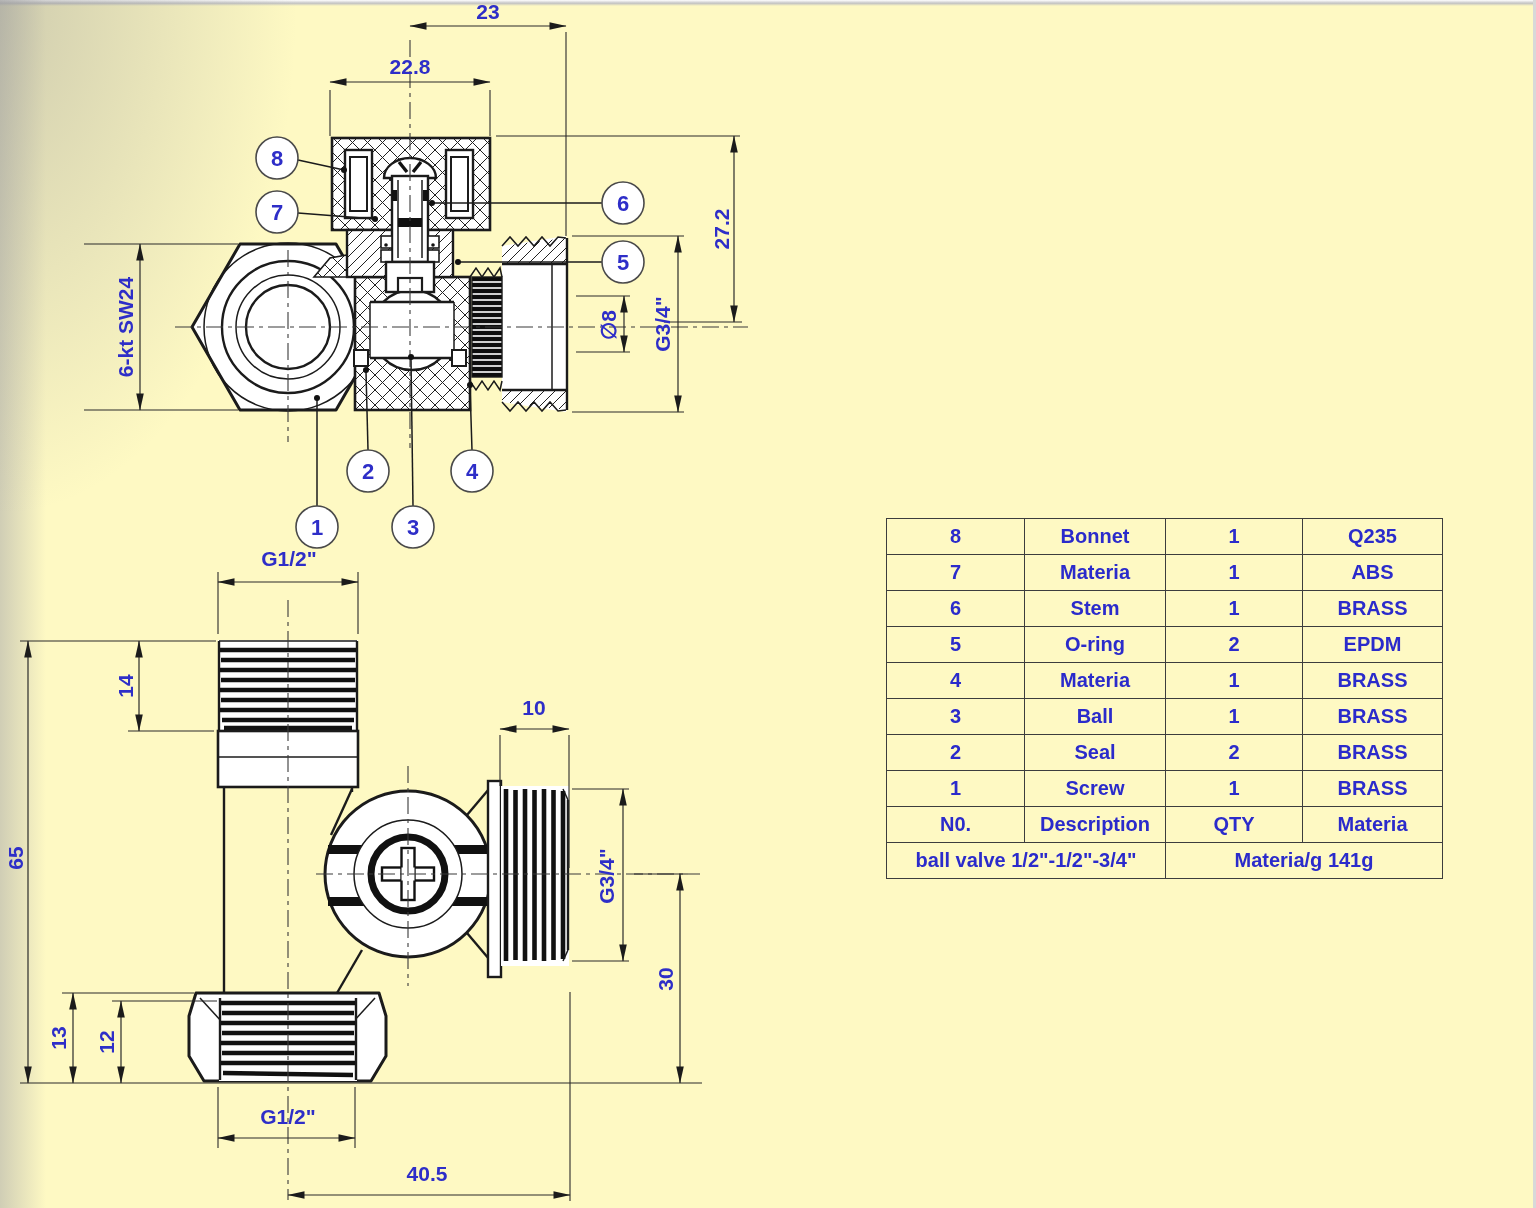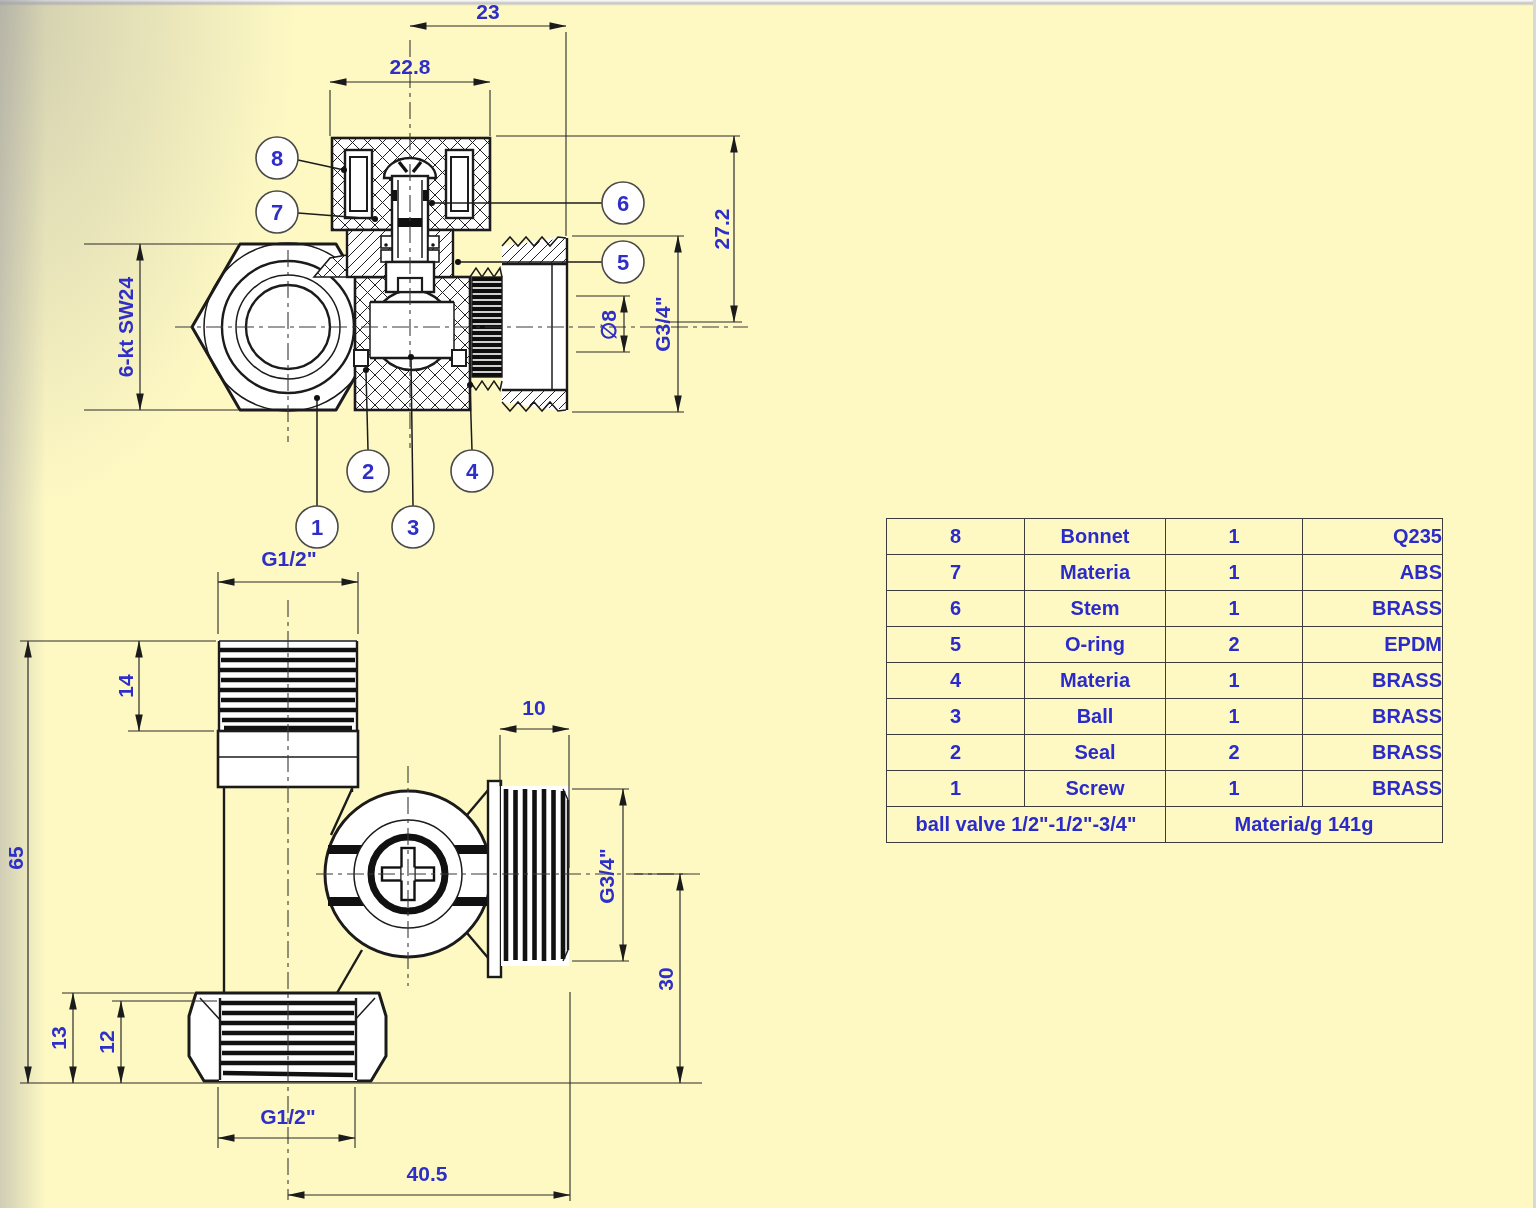--- a/index.html
+++ b/index.html
@@ -22,21 +22,21 @@
   .cl{stroke:#3a3a3a;stroke-width:1.1;fill:none;stroke-dasharray:17 5 4 5;}
   .wfill{fill:#ffffff;}
   .dimtext{fill:#2e2ec8;font-size:21px;font-family:"Liberation Sans",sans-serif;}
   .btext{fill:#2e2ec8;font-size:22px;font-family:"Liberation Sans",sans-serif;}
   .balloon{fill:#ffffff;stroke:#4a4a4a;stroke-width:1.6;}
   .dot{fill:#111;}
   
   #bom{position:absolute;left:886px;top:518px;border-collapse:collapse;table-layout:fixed;}
   #bom td{border:1.6px solid #3d3d3d;height:35px;padding:0;text-align:center;vertical-align:middle;
           color:#2b2bcb;font-size:20px;font-family:"Liberation Sans",sans-serif;white-space:nowrap;}
-  #bom .c1{width:137px;} #bom .c2{width:140px;} #bom .c3{width:136px;} #bom .c4{width:139px;text-align:right;}
+  #bom .c1{width:137px;} #bom .c2{width:140px;} #bom .c3{width:136px;} #bom .c4{width:139px;}
 </style>
 </head>
 <body>
 
 <div id="stage">
   <div id="edge-top"></div>
   <div id="edge-left"></div>
   <div id="edge-corner"></div>
   <div id="edge-right"></div>
 
@@ -409,18 +409,24 @@
       <td class="c3">2</td>
       <td class="c4">BRASS</td>
     </tr>
     <tr>
       <td class="c1">1</td>
       <td class="c2">Screw</td>
       <td class="c3">1</td>
       <td class="c4">BRASS</td>
     </tr>
     <tr>
+      <td class="c1">N0.</td>
+      <td class="c2">Description</td>
+      <td class="c3">QTY</td>
+      <td class="c4">Materia</td>
+    </tr>
+    <tr>
       <td colspan="2">ball valve 1/2"-1/2"-3/4"</td>
       <td colspan="2">Materia/g 141g</td>
     </tr>
   </tbody>
     </table>
 </div>
 
 </body></html>

